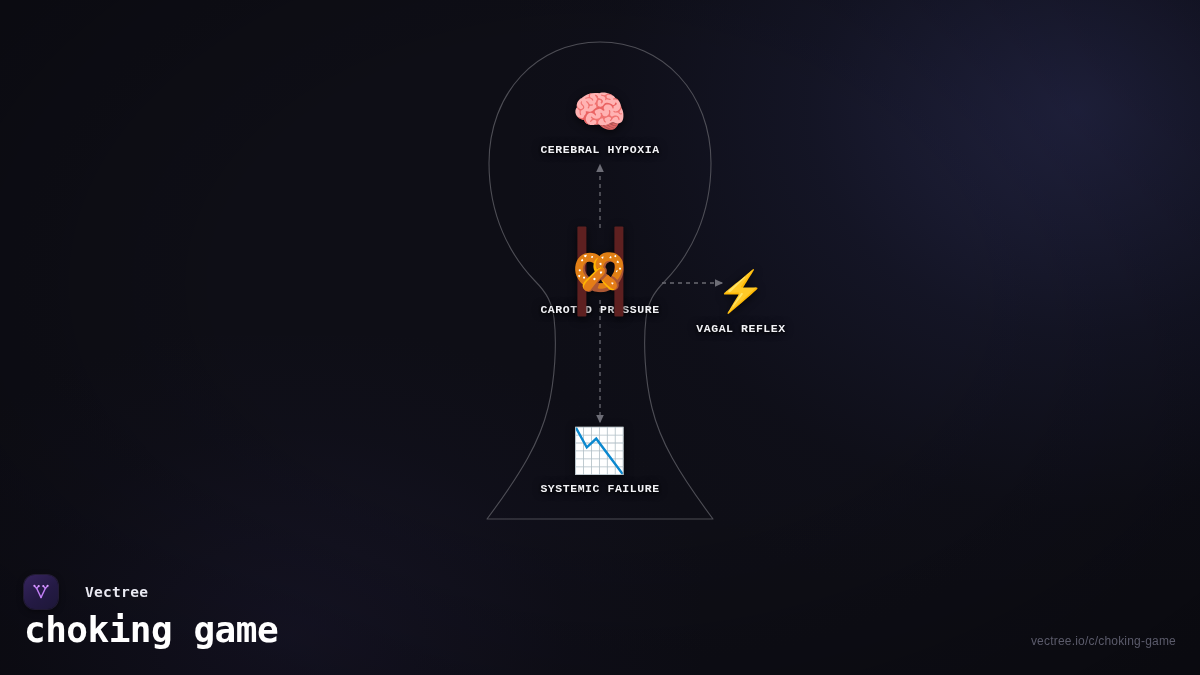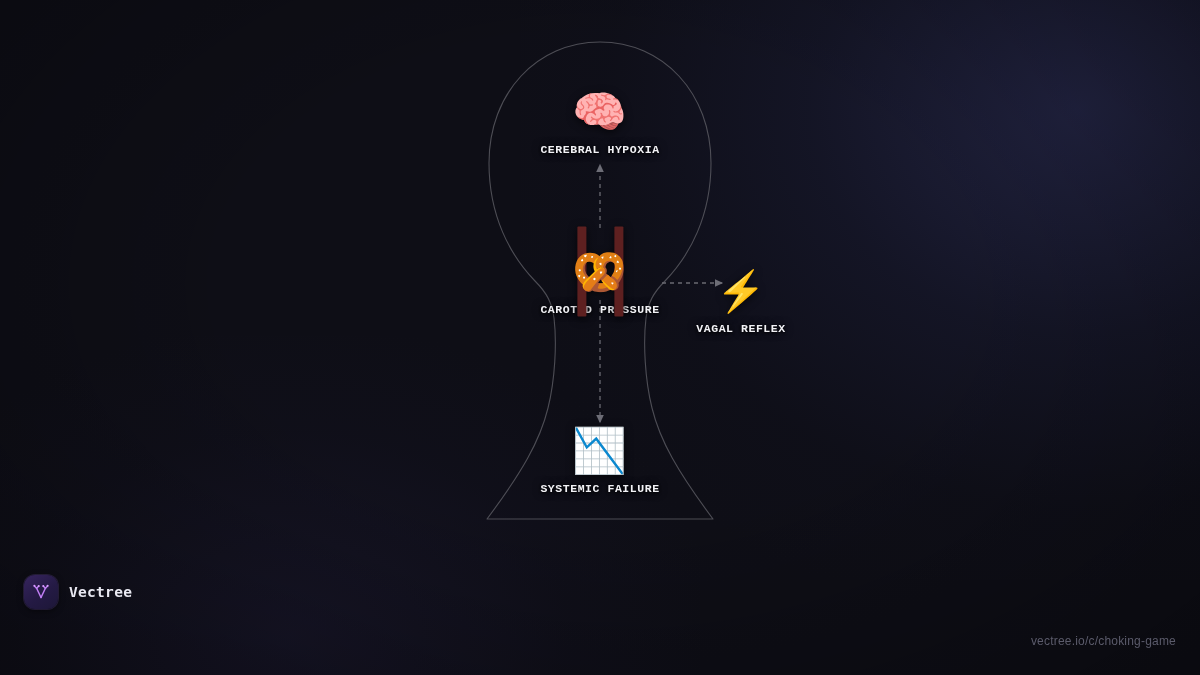--- a/index.html
+++ b/index.html
@@ -136,20 +136,21 @@
     display: flex;
     align-items: center;
     justify-content: center;
   }
   #brand-name {
     font-family: "DejaVu Sans Mono", "Liberation Mono", monospace;
     font-size: 14.5px;
     font-weight: 700;
     color: #e9e9f2;
     letter-spacing: 0.3px;
+    margin-left: 16px;
   }
   #page-title {
     position: absolute;
     left: 24px;
     top: 46px;
     font-family: "DejaVu Sans Mono", "Liberation Mono", monospace;
     font-size: 36px;
     font-weight: 700;
     color: #ffffff;
     letter-spacing: -0.5px;
@@ -247,16 +248,17 @@
           <circle cx="4.4" cy="4.8" r="1.05"></circle>
           <circle cx="8.7" cy="5.0" r="1.05"></circle>
           <circle cx="17.6" cy="4.8" r="1.05"></circle>
           <circle cx="13.3" cy="5.0" r="1.05"></circle>
         </g>
       </svg>
     </div>
     <div id="brand-name">Vectree</div>
   </div>
 
+  <div id="page-title">choking game</div>
 
   <div id="footer-url">vectree.io/c/choking-game</div>
 
 </div>
 
 </body></html>

